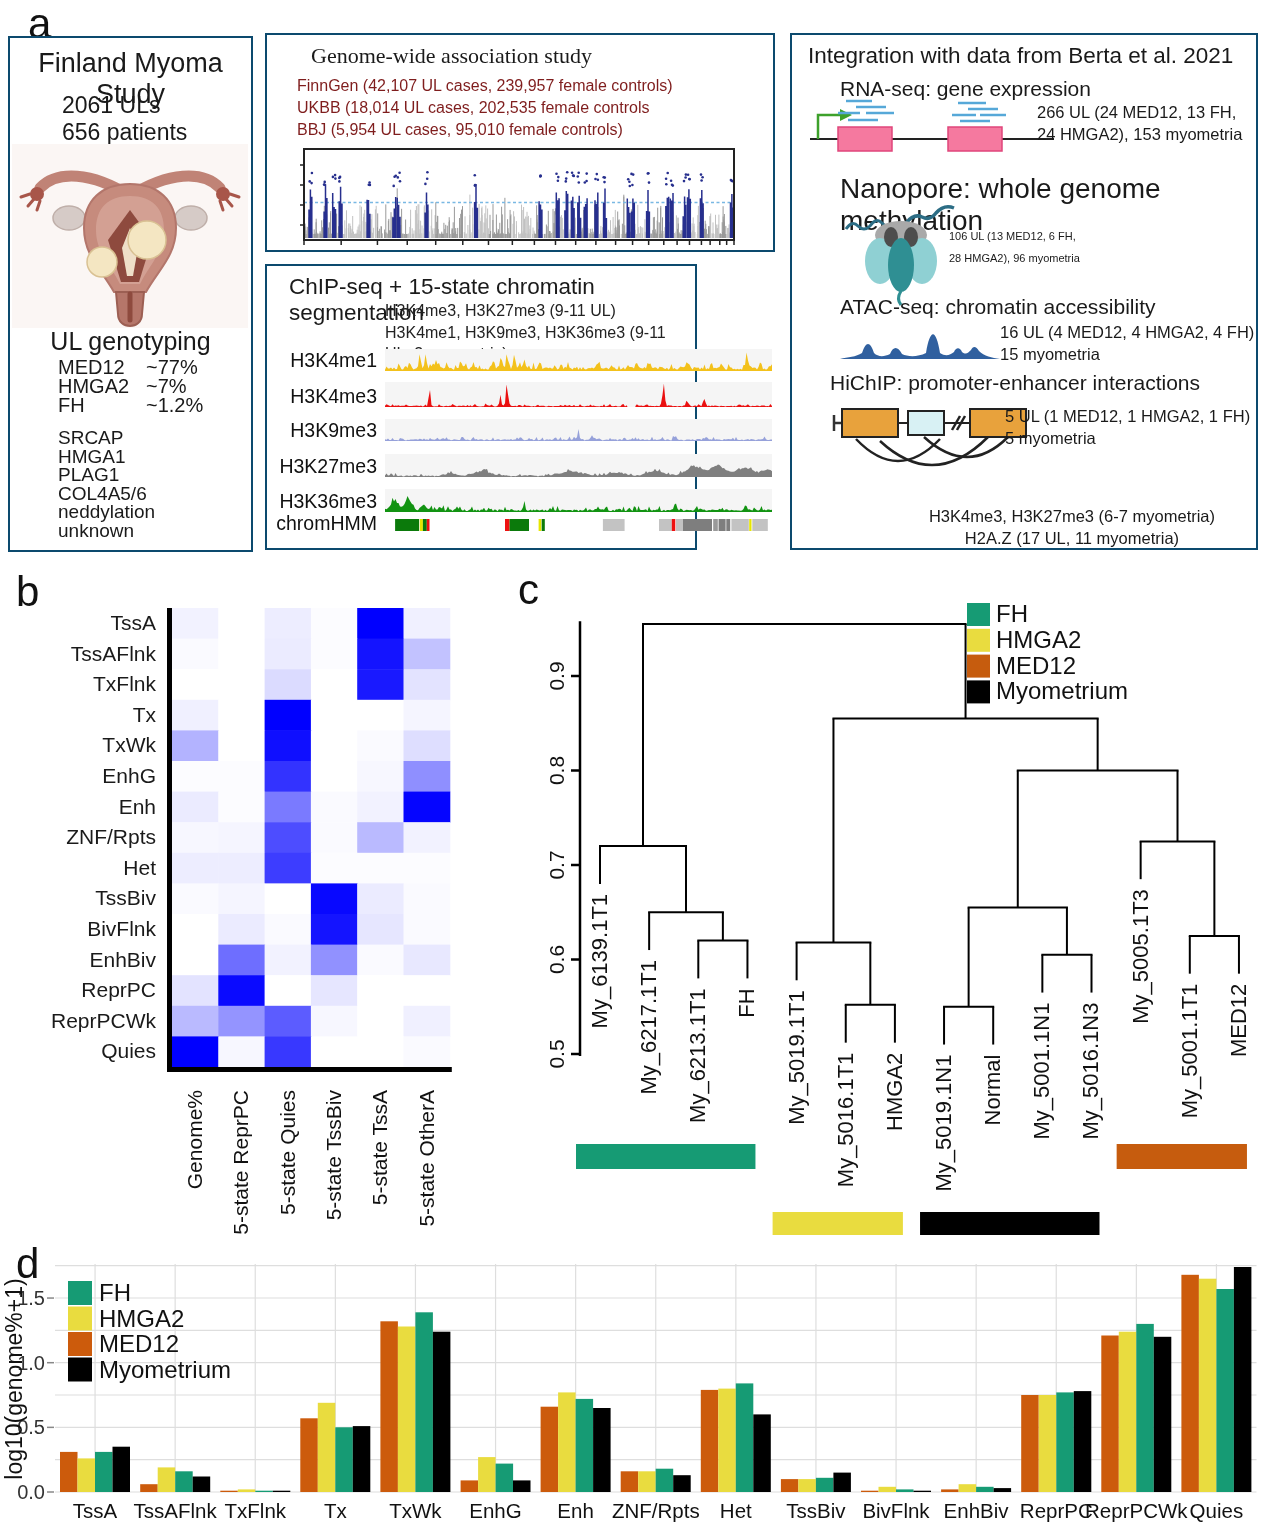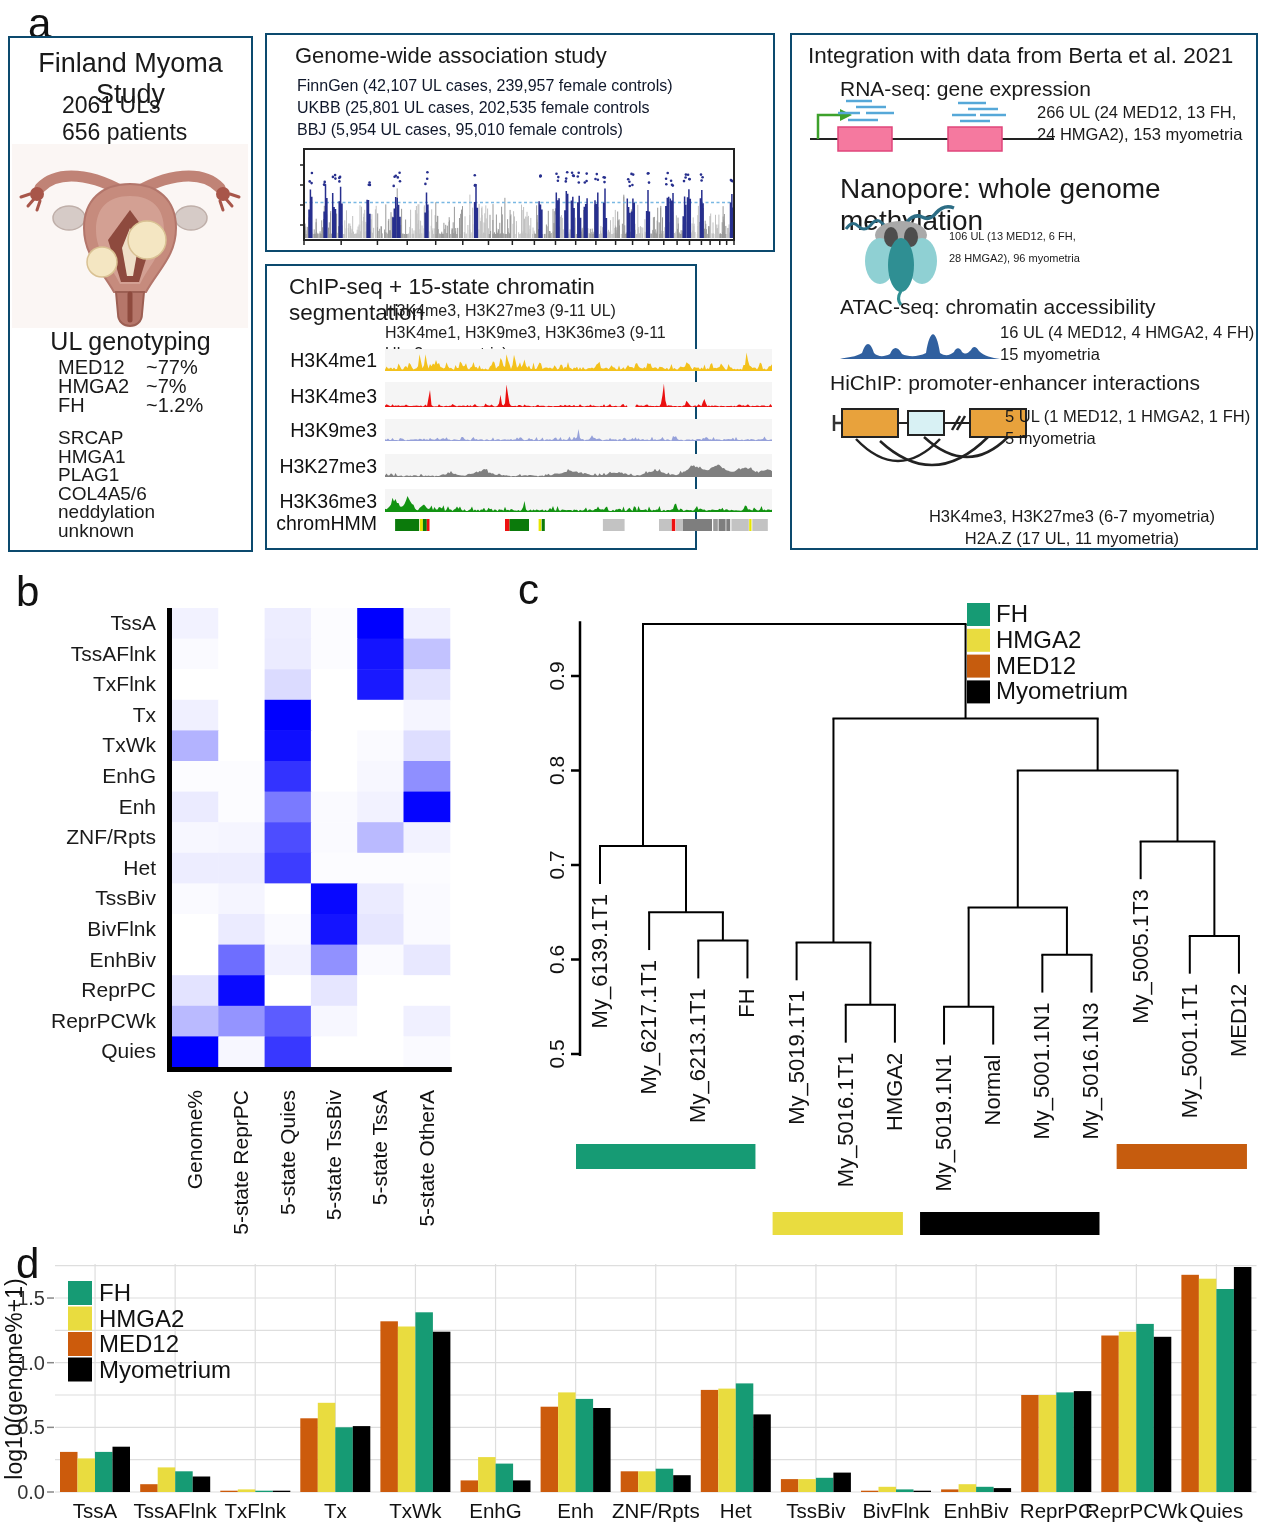--- a/index.html
+++ b/index.html
@@ -60,24 +60,24 @@
       <div>SRCAP</div>
       <div>HMGA1</div>
       <div>PLAG1</div>
       <div>COL4A5/6</div>
       <div>neddylation</div>
       <div>unknown</div>
     </div>
   </div>
 
   <div class="box" style="left:265px;top:33px;width:510px;height:219px;">
-    <div class="abs" style="left:28px;top:8px;font-size:22px;">Genome-wide association study</div>
-    <div class="abs" style="left:30px;top:40px;font-size:16px;line-height:22px;color:#0f172a;">
+    <div class="abs" style="left:44px;top:8px;font-size:22px;font-family:Liberation Serif, serif;">Genome-wide association study</div>
+    <div class="abs" style="left:30px;top:40px;font-size:16px;line-height:22px;color:#7f1d1d;">
       <div>FinnGen (42,107 UL cases, 239,957 female controls)</div>
-      <div>UKBB (25,801 UL cases, 202,535 female controls</div>
+      <div>UKBB (18,014 UL cases, 202,535 female controls</div>
       <div>BBJ (5,954 UL cases, 95,010 female controls)</div>
     </div>
     <svg class="abs" style="left:30px;top:110px;" width="450" height="106" id="manhattan-svg">
         <path d="M29.3,93 V87.8 M31.9,93 V89.0 M17.2,93 V84.4 M24.6,93 V88.9 M34.7,93 V88.7 M25.6,93 V82.3 M7.1,93 V87.5 M8.9,93 V85.3 M16.9,93 V89.0 M36.1,93 V86.6 M13.4,93 V73.9 M37.1,93 V88.7 M8.4,93 V89.0 M29.2,93 V88.9 M14.8,93 V88.7 M38.9,93 V87.0 M17.6,93 V88.8 M31.5,93 V82.6 M41.5,93 V81.2 M42.0,93 V89.0 M7.6,93 V88.5 M29.7,93 V69.4 M33.7,93 V66.1 M33.3,93 V89.0 M37.6,93 V78.9 M41.1,93 V87.9 M19.5,93 V85.2 M34.1,93 V88.8 M38.3,93 V66.0 M23.1,93 V86.3 M10.7,93 V81.9 M36.2,93 V68.9 M24.7,93 V75.3 M43.2,93 V89.0 M33.0,93 V88.9 M13.1,93 V83.5 M14.7,93 V84.3 M19.1,93 V77.2 M11.9,93 V72.3 M7.4,93 V80.1 M39.6,93 V68.6 M29.4,93 V87.3 M8.8,93 V81.6 M17.8,93 V88.8 M8.1,93 V78.6 M43.7,93 V89.0 M27.9,93 V88.8 M23.1,93 V88.1 M21.8,93 V88.6 M19.2,93 V87.2 M27.3,93 V85.4 M19.1,93 V88.8 M31.9,93 V88.9 M32.8,93 V88.7 M18.7,93 V89.0 M14.7,93 V87.4 M33.5,93 V68.2 M23.3,93 V89.0 M26.5,93 V74.0 M23.7,93 V89.0 M37.0,93 V88.9 M27.3,93 V60.8 M38.9,93 V73.8 M9.0,93 V89.0 M25.8,93 V82.7 M43.9,93 V75.7 M38.1,93 V73.1 M20.1,93 V87.8 M32.3,93 V77.3 M19.2,93 V73.7 M20.6,93 V89.0 " stroke="#9A9A9A" stroke-width="1" fill="none"></path>
         <path d="M67.7,93 V64.8 M61.1,93 V81.5 M54.1,93 V89.0 M54.7,93 V87.9 M70.1,93 V77.1 M51.3,93 V83.1 M60.3,93 V87.5 M59.6,93 V88.6 M49.5,93 V87.1 M63.4,93 V86.3 M60.0,93 V89.0 M49.5,93 V65.3 M75.7,93 V88.0 M47.8,93 V75.3 M57.6,93 V88.9 M64.6,93 V75.5 M68.1,93 V76.9 M73.4,93 V86.7 M47.0,93 V89.0 M53.7,93 V82.9 M64.5,93 V61.7 M58.6,93 V88.6 M74.4,93 V86.5 M78.4,93 V64.3 M63.0,93 V60.3 M64.8,93 V76.1 M62.1,93 V79.5 M69.1,93 V86.2 M79.2,93 V60.8 M55.4,93 V84.2 M75.5,93 V88.3 M55.7,93 V71.0 M56.5,93 V86.6 M66.6,93 V72.0 M49.6,93 V80.0 M54.1,93 V84.3 M70.9,93 V81.2 M74.9,93 V69.1 M61.3,93 V89.0 M76.6,93 V82.8 M60.2,93 V84.7 M62.9,93 V89.0 M47.7,93 V89.0 M74.2,93 V74.2 M47.2,93 V89.0 M69.6,93 V88.8 M66.9,93 V68.5 M56.7,93 V89.0 M52.9,93 V87.4 M53.6,93 V80.9 M61.9,93 V85.3 M72.5,93 V80.1 M46.3,93 V89.0 M52.9,93 V78.5 M74.6,93 V88.6 M45.3,93 V80.3 M57.8,93 V88.9 M62.5,93 V89.0 M72.2,93 V88.0 M72.9,93 V84.1 M49.4,93 V86.2 M51.7,93 V78.4 M49.1,93 V83.3 M64.3,93 V79.6 M71.2,93 V78.6 M54.5,93 V89.0 M70.0,93 V78.9 M75.5,93 V87.7 M67.5,93 V87.0 " stroke="#C2C2C2" stroke-width="1" fill="none"></path>
         <path d="M105.9,93 V89.0 M110.1,93 V88.9 M95.6,93 V84.6 M100.5,93 V74.1 M90.8,93 V88.9 M103.2,93 V87.8 M87.9,93 V87.1 M106.1,93 V88.5 M87.9,93 V87.1 M100.3,93 V75.3 M100.1,93 V76.1 M97.9,93 V86.3 M95.7,93 V87.5 M97.6,93 V89.0 M80.5,93 V82.2 M91.4,93 V75.7 M98.9,93 V69.1 M81.8,93 V85.9 M93.6,93 V87.6 M84.0,93 V81.2 M108.6,93 V74.5 M80.7,93 V68.4 M95.8,93 V87.3 M97.0,93 V84.8 M100.2,93 V43.4 M104.6,93 V63.8 M85.2,93 V88.4 M95.1,93 V71.5 M103.6,93 V88.7 M94.0,93 V67.2 M87.9,93 V89.0 M102.0,93 V89.0 M87.6,93 V84.5 M99.4,93 V61.9 M104.1,93 V80.0 M100.8,93 V71.4 M98.1,93 V69.4 M91.8,93 V73.9 M89.8,93 V87.6 M110.1,93 V89.0 M82.7,93 V83.8 M93.4,93 V85.2 M92.1,93 V85.4 M109.6,93 V89.0 M101.6,93 V85.9 M99.2,93 V69.7 M80.4,93 V89.0 M107.6,93 V89.0 M96.1,93 V89.0 M99.3,93 V89.0 M105.1,93 V88.6 M102.6,93 V83.6 M99.1,93 V85.4 M97.7,93 V88.1 M92.7,93 V85.4 M84.5,93 V81.5 M88.8,93 V59.4 " stroke="#9A9A9A" stroke-width="1" fill="none"></path>
         <path d="M127.2,93 V88.6 M138.1,93 V70.1 M120.0,93 V68.5 M136.4,93 V88.9 M119.4,93 V61.0 M138.0,93 V89.0 M127.4,93 V60.3 M137.7,93 V83.4 M124.8,93 V88.3 M118.4,93 V65.1 M119.2,93 V87.0 M122.9,93 V89.0 M135.9,93 V83.3 M135.5,93 V85.4 M122.9,93 V84.2 M127.0,93 V83.3 M121.9,93 V89.0 M130.5,93 V88.4 M110.8,93 V89.0 M118.3,93 V89.0 M130.2,93 V89.0 M116.4,93 V88.8 M119.9,93 V88.5 M123.6,93 V75.7 M115.9,93 V88.6 M134.7,93 V64.3 M115.2,93 V83.3 M131.7,93 V65.5 M121.0,93 V78.7 M115.2,93 V89.0 M113.0,93 V86.6 M127.3,93 V61.8 M129.5,93 V70.8 M112.8,93 V81.9 M130.3,93 V86.5 M119.5,93 V88.4 M128.6,93 V71.7 M117.0,93 V85.4 M125.0,93 V80.5 M121.9,93 V59.3 M122.5,93 V89.0 M111.6,93 V89.0 M132.0,93 V86.7 M121.0,93 V59.4 M122.7,93 V88.6 M118.5,93 V85.5 M113.5,93 V73.7 M113.6,93 V64.7 M131.7,93 V85.7 M127.9,93 V71.3 M134.2,93 V80.8 M122.1,93 V89.0 M111.7,93 V88.4 M121.7,93 V75.2 " stroke="#C2C2C2" stroke-width="1" fill="none"></path>
         <path d="M144.9,93 V89.0 M157.4,93 V61.8 M162.7,93 V88.9 M152.5,93 V75.3 M138.8,93 V57.2 M144.8,93 V89.0 M164.5,93 V82.9 M141.2,93 V84.1 M160.2,93 V89.0 M144.8,93 V86.7 M140.8,93 V71.0 M153.8,93 V88.9 M160.7,93 V82.9 M164.5,93 V64.6 M142.7,93 V88.5 M140.6,93 V84.0 M155.0,93 V83.4 M140.4,93 V70.8 M155.6,93 V88.1 M144.8,93 V88.0 M164.1,93 V89.0 M155.1,93 V84.9 M150.3,93 V88.2 M150.3,93 V80.7 M155.6,93 V83.7 M162.5,93 V73.0 M159.8,93 V89.0 M156.4,93 V88.2 M165.2,93 V67.3 M163.7,93 V68.8 M152.2,93 V72.2 M152.1,93 V76.8 M158.3,93 V87.4 M164.4,93 V80.0 M146.7,93 V88.8 M146.0,93 V88.9 M157.9,93 V89.0 M139.7,93 V76.9 M158.6,93 V86.3 M147.8,93 V83.9 M146.9,93 V77.8 M158.7,93 V83.1 M148.7,93 V79.8 M149.8,93 V88.1 M157.1,93 V88.5 M156.2,93 V77.3 M165.5,93 V61.1 M152.5,93 V88.3 M145.5,93 V89.0 M139.2,93 V89.0 M143.3,93 V88.9 " stroke="#9A9A9A" stroke-width="1" fill="none"></path>
         <path d="M175.6,93 V62.6 M184.2,93 V72.7 M172.6,93 V75.1 M172.4,93 V89.0 M185.1,93 V70.1 M172.3,93 V84.7 M172.8,93 V70.0 M181.9,93 V84.4 M189.2,93 V73.4 M168.0,93 V71.3 M187.2,93 V88.9 M187.3,93 V88.3 M188.0,93 V88.2 M179.5,93 V89.0 M190.6,93 V63.5 M179.4,93 V89.0 M188.3,93 V88.8 M191.4,93 V83.3 M173.6,93 V88.9 M188.8,93 V60.4 M175.7,93 V79.3 M180.6,93 V87.6 M174.9,93 V87.3 M178.4,93 V83.3 M183.4,93 V76.1 M169.3,93 V88.6 M188.2,93 V89.0 M185.2,93 V88.8 M178.6,93 V89.0 M178.0,93 V88.9 M180.2,93 V86.7 M190.9,93 V89.0 M187.0,93 V77.4 M167.9,93 V88.8 M186.5,93 V87.6 M173.1,93 V84.5 M184.6,93 V63.1 M187.8,93 V68.3 M187.7,93 V88.5 M167.3,93 V87.0 M172.9,93 V49.6 M190.9,93 V88.9 M167.6,93 V88.8 M182.1,93 V59.0 M185.0,93 V61.5 M187.9,93 V78.3 M180.1,93 V89.0 M170.9,93 V80.0 M183.2,93 V88.9 " stroke="#C2C2C2" stroke-width="1" fill="none"></path>
         <path d="M198.6,93 V89.0 M196.0,93 V59.1 M199.4,93 V69.5 M196.9,93 V88.6 M205.3,93 V69.4 M210.6,93 V74.2 M208.6,93 V88.9 M201.3,93 V86.1 M204.9,93 V75.3 M213.1,93 V64.9 M195.9,93 V89.0 M212.7,93 V88.2 M193.0,93 V89.0 M200.7,93 V89.0 M212.3,93 V89.0 M192.3,93 V89.0 M213.9,93 V69.4 M203.3,93 V88.6 M196.9,93 V88.9 M202.8,93 V77.8 M193.0,93 V69.8 M207.0,93 V89.0 M204.6,93 V61.7 M197.0,93 V88.9 M201.1,93 V88.6 M202.2,93 V89.0 M209.2,93 V89.0 M198.2,93 V88.9 M213.4,93 V71.2 M201.4,93 V84.2 M213.4,93 V89.0 M211.2,93 V86.9 M199.7,93 V83.4 M197.5,93 V87.3 M200.3,93 V87.7 M203.3,93 V88.6 M200.2,93 V88.7 M210.1,93 V89.0 M211.1,93 V83.2 M193.6,93 V86.0 M195.9,93 V75.0 M204.9,93 V88.2 M205.1,93 V87.2 M206.3,93 V88.3 M207.9,93 V52.8 " stroke="#9A9A9A" stroke-width="1" fill="none"></path>

